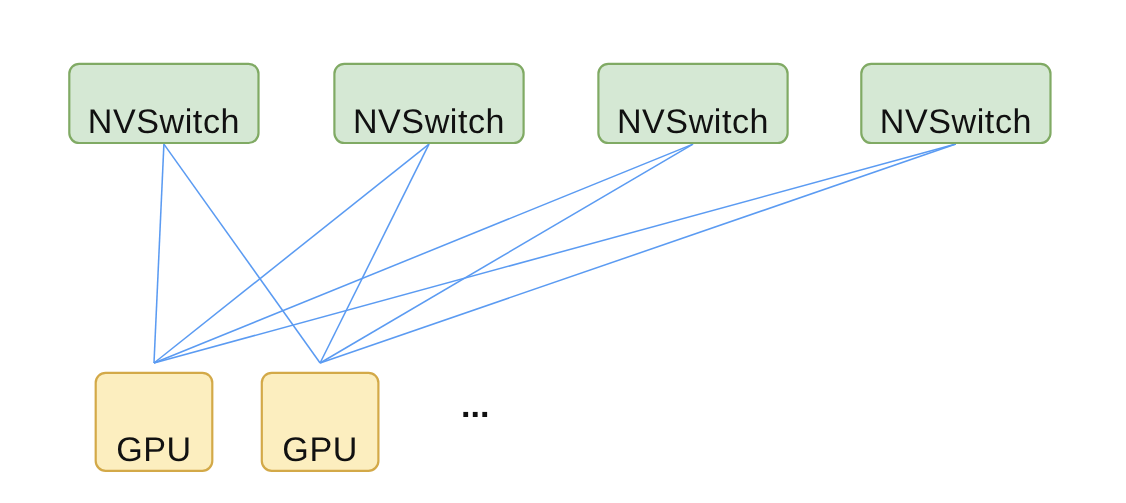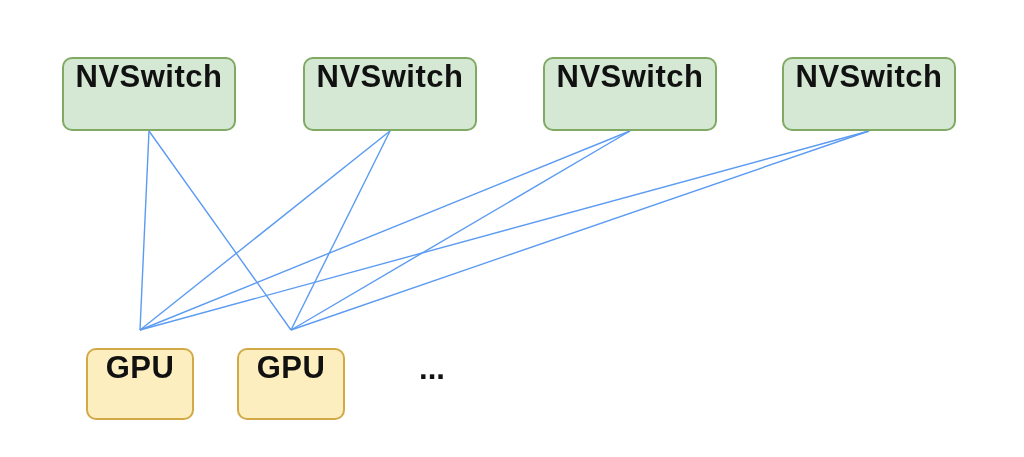--- a/index.html
+++ b/index.html
@@ -24,40 +24,39 @@
     pointer-events: none;
   }
   svg.links line {
     stroke: var(--link, #5b9bf2);
     stroke-width: 1.4;
   }
   .node {
     position: absolute;
     box-sizing: border-box;
     display: flex;
-    align-items: flex-start;
+    align-items: flex-end;
     justify-content: center;
     border-radius: 10px;
     font-size: 31px;
     color: var(--text, #111111);
     letter-spacing: 0.5px;
     white-space: nowrap;
-    font-weight: bold;
   }
   .node.switch {
     width: 174px;
     height: 74px;
     top: 57px;
     background: var(--switch-fill, #d5e8d4);
     border: 2px solid var(--switch-border, #80aa64);
   }
   .node.gpu {
     width: 108px;
-    height: 72px;
-    top: 348px;
+    height: 91px;
+    top: 338px;
     background: var(--gpu-fill, #fceebf);
     border: 2px solid var(--gpu-border, #d3a948);
   }
   .switch-1 { left: 62px; }
   .switch-2 { left: 303px; }
   .switch-3 { left: 543px; }
   .switch-4 { left: 782px; }
   .gpu-1 { left: 86px; }
   .gpu-2 { left: 237px; }
   .ellipsis {

